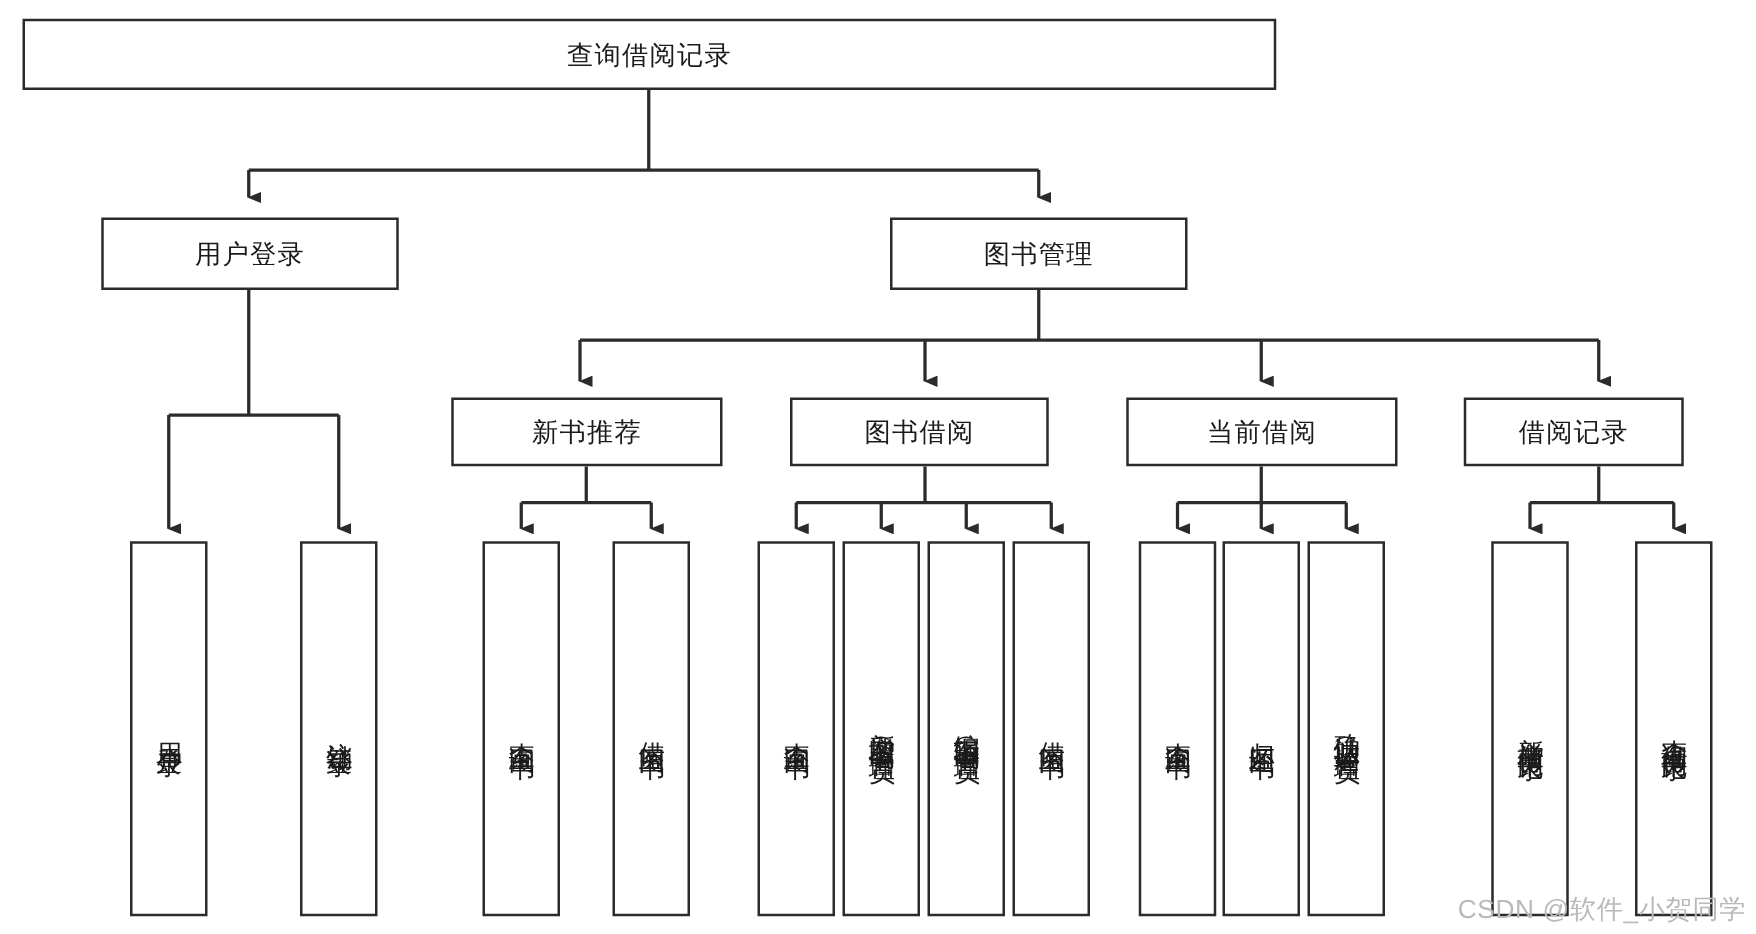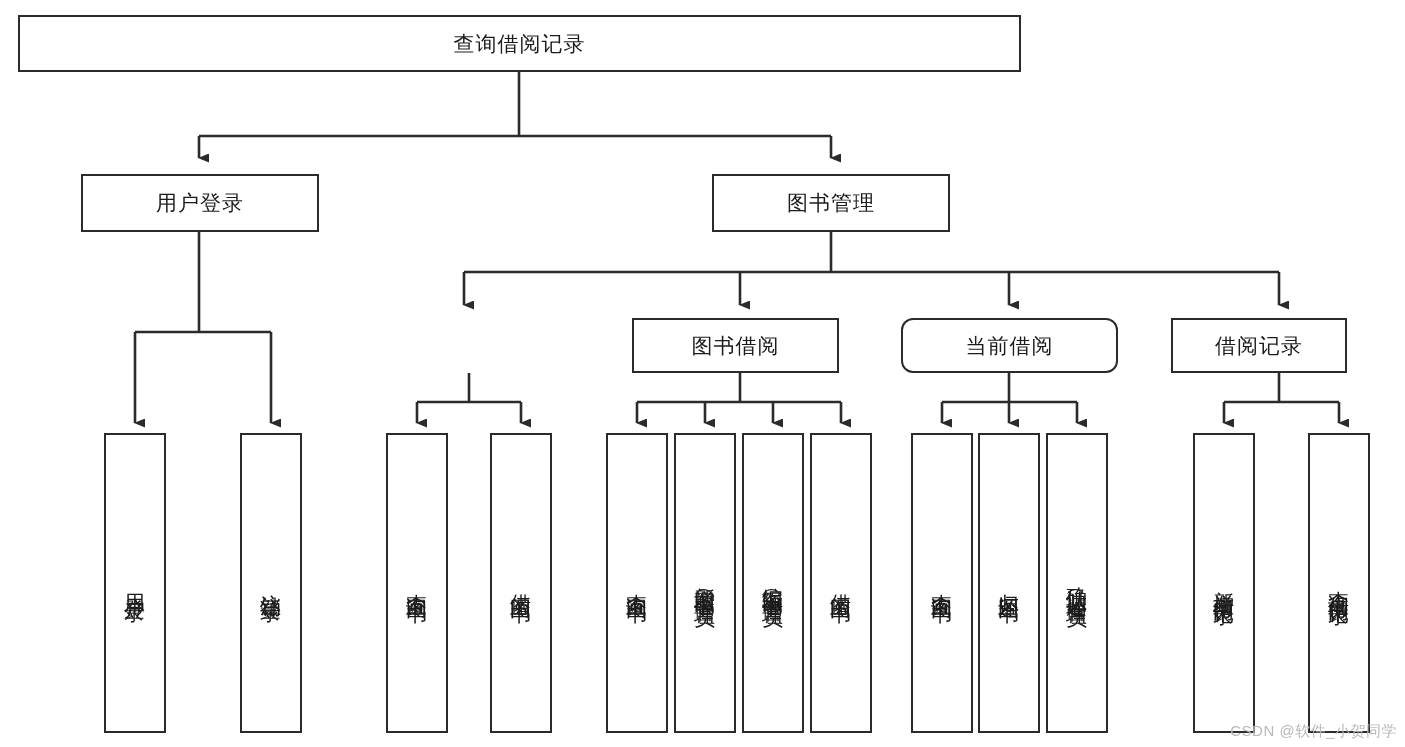--- a/index.html
+++ b/index.html
@@ -56,21 +56,21 @@
   .node.vert > .vtext {
     writing-mode: vertical-rl;
     text-orientation: upright;
     display: block;
     white-space: nowrap;
   }
   .watermark {
     position: absolute;
     right: 8px;
     bottom: 6px;
-    font-size: 15px;
+    font-size: 21px;
     color: #b9b9b9;
     letter-spacing: 0.5px;
     white-space: nowrap;
   }
 </style>
 </head>
 <body>
 
 <div id="stage">
 
@@ -122,22 +122,23 @@
       <path d="M1224,402 L1224,423" marker-end="url(#arrow)"></path>
       <path d="M1339,402 L1339,423" marker-end="url(#arrow)"></path>
     </g>
   </svg>
 
   <div class="node horiz" style="left:18px; top:15px; width:1003px; height:57px;">查询借阅记录</div>
 
   <div class="node horiz" style="left:81px; top:174px; width:238px; height:58px;">用户登录</div>
   <div class="node horiz" style="left:712px; top:174px; width:238px; height:58px;">图书管理</div>
 
+  <div class="node horiz" style="left:361px; top:318px; width:217px; height:55px;">新书推荐</div>
   <div class="node horiz" style="left:632px; top:318px; width:207px; height:55px;">图书借阅</div>
-  <div class="node horiz" style="left:901px; top:318px; width:217px; height:55px;border-radius:12px;">当前借阅</div>
+  <div class="node horiz" style="left:901px; top:318px; width:217px; height:55px;">当前借阅</div>
   <div class="node horiz" style="left:1171px; top:318px; width:176px; height:55px;">借阅记录</div>
 
   <div class="node vert" style="left:104px; top:433px; width:62px; height:300px;">
     <span class="vtext">用户登录</span>
   </div>
   <div class="node vert" style="left:240px; top:433px; width:62px; height:300px;">
     <span class="vtext">注销登录</span>
   </div>
 
   <div class="node vert" style="left:386px; top:433px; width:62px; height:300px;">

